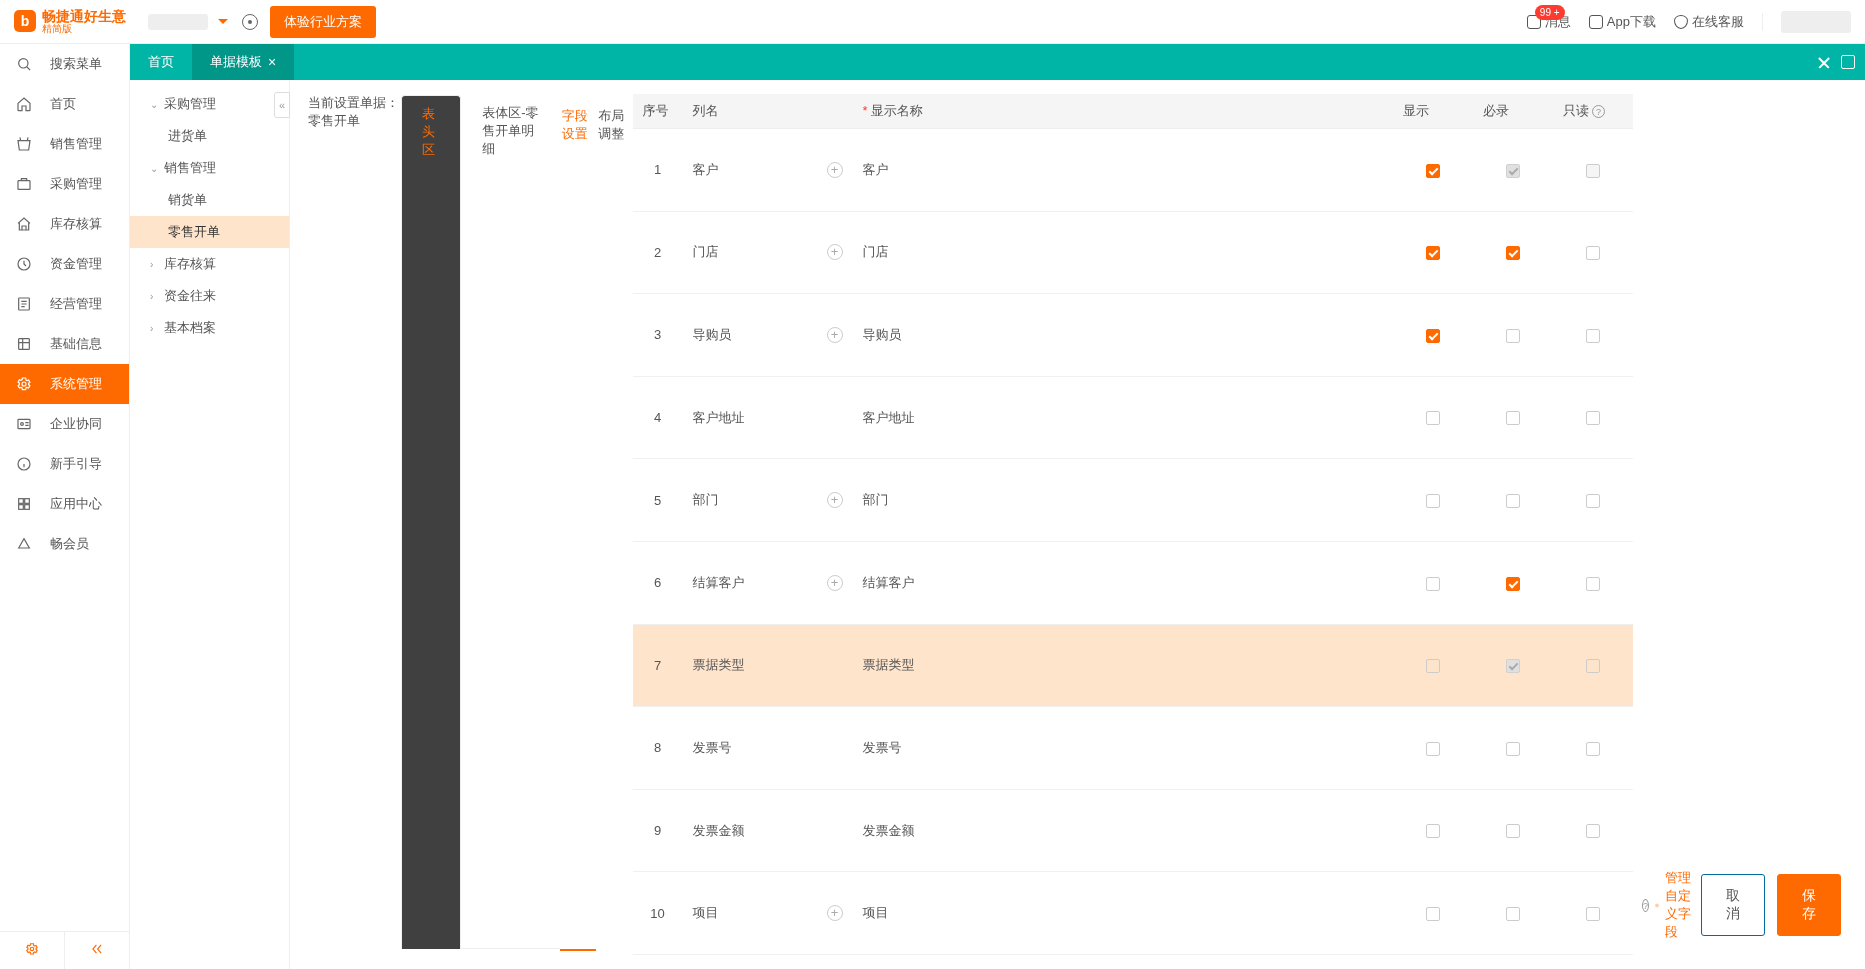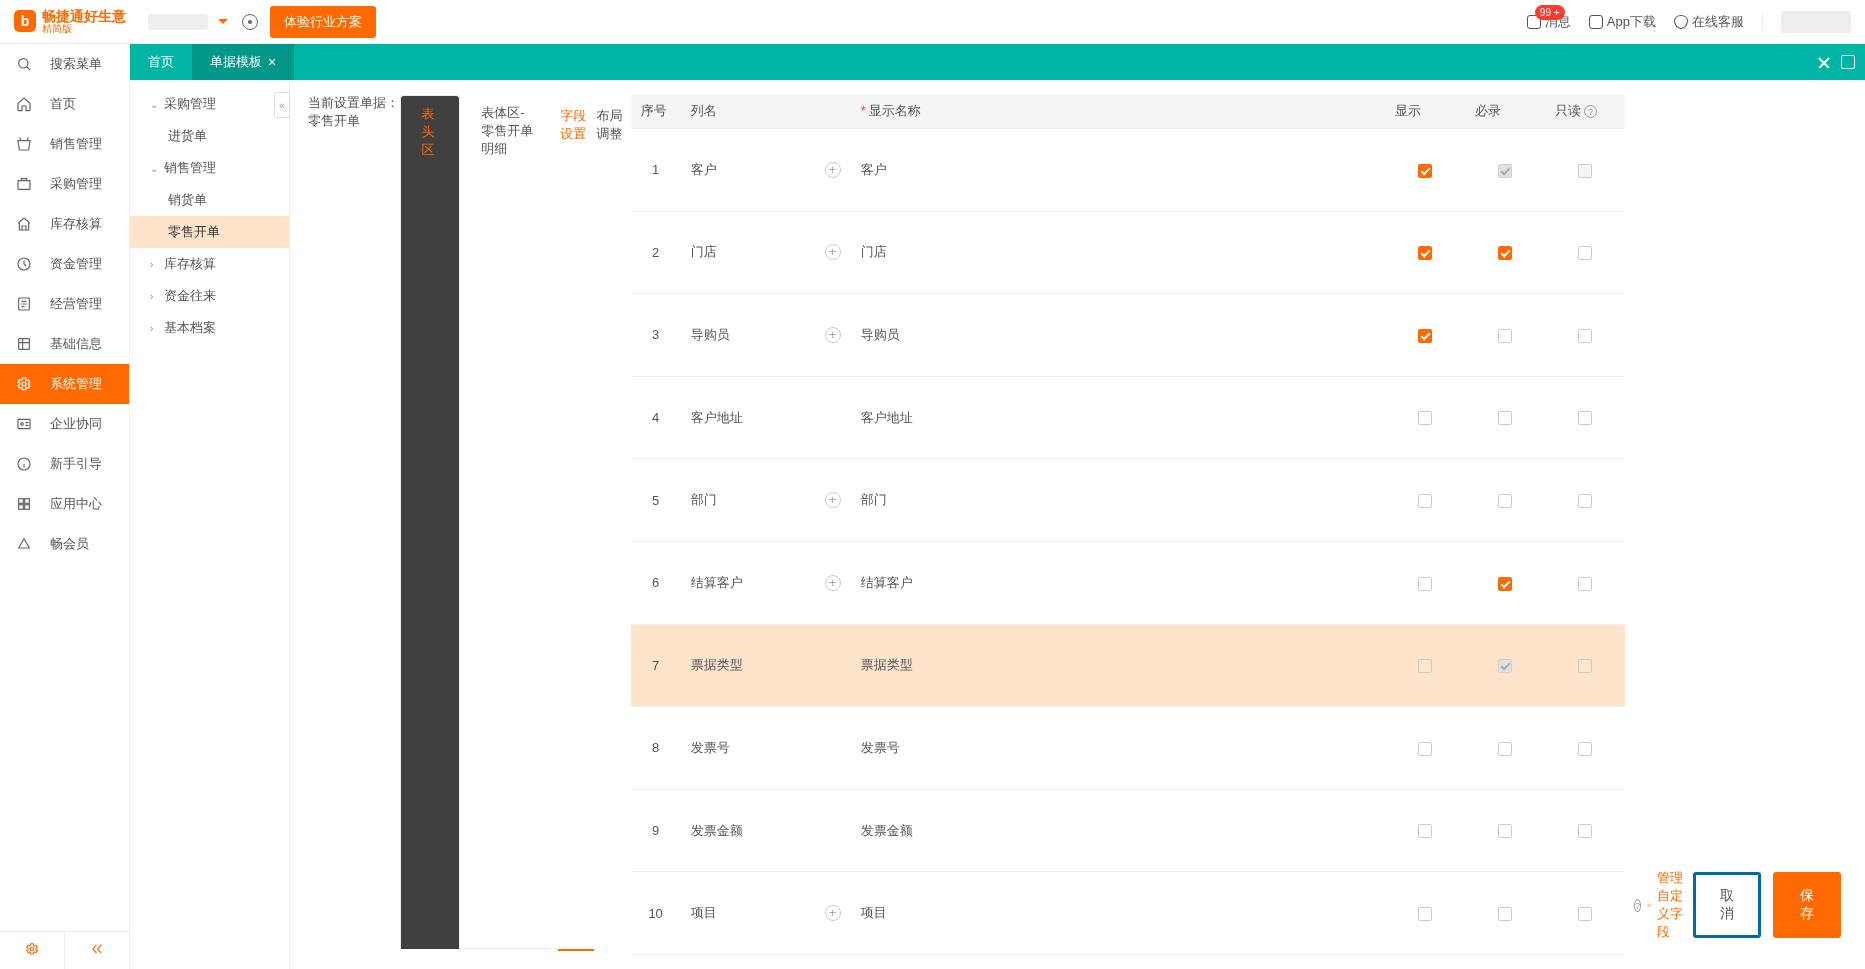--- a/index.html
+++ b/index.html
@@ -86,21 +86,21 @@
 .chk.checked::after { content: ""; position: absolute; left: 4px; top: 1px; width: 3px; height: 7px; border: solid #fff; border-width: 0 2px 2px 0; transform: rotate(45deg); }
 .chk.disabled { background: #f5f5f5; cursor: not-allowed; }
 .chk.disabled.checked { background: #e0e0e0; border-color: #d0d0d0; }
 .chk.disabled.checked::after { border-color: #aaa; }
 .help-icn { display: inline-block; width: 13px; height: 13px; border: 1px solid #999; border-radius: 50%; font-size: 9px; line-height: 12px; text-align: center; color: #999; margin-left: 3px; }
 
 
 .footer-bar { margin-top: auto; display: flex; align-items: center; padding: 14px 6px; gap: 8px; }
 .footer-left { display: flex; align-items: center; gap: 6px; color: #ff6a00; font-size: 13px; cursor: pointer; }
 .footer-right { margin-left: auto; display: flex; gap: 12px; }
-.btn { padding: 12px 24px; border-radius: 3px; cursor: pointer; font-size: 14px; border: 3px solid #0369a1; background: #fff; color: #555; }
+.btn { padding: 12px 24px; border-radius: 3px; cursor: pointer; font-size: 14px; border: 1px solid #0369a1; background: #fff; color: #555; }
 .btn.primary { background: #ff6a00; border-color: #ff6a00; color: #fff; }
 </style>
 </head>
 <body>
 
 <div class="header">
   <div class="logo-area">
     <div class="logo-icon">b</div>
     <div>
       <div class="logo-text">畅捷通好生意</div>

